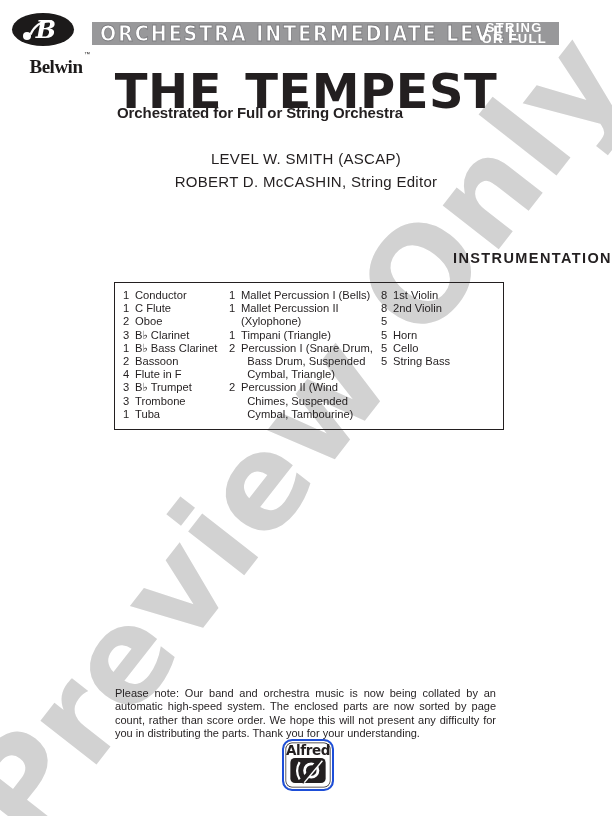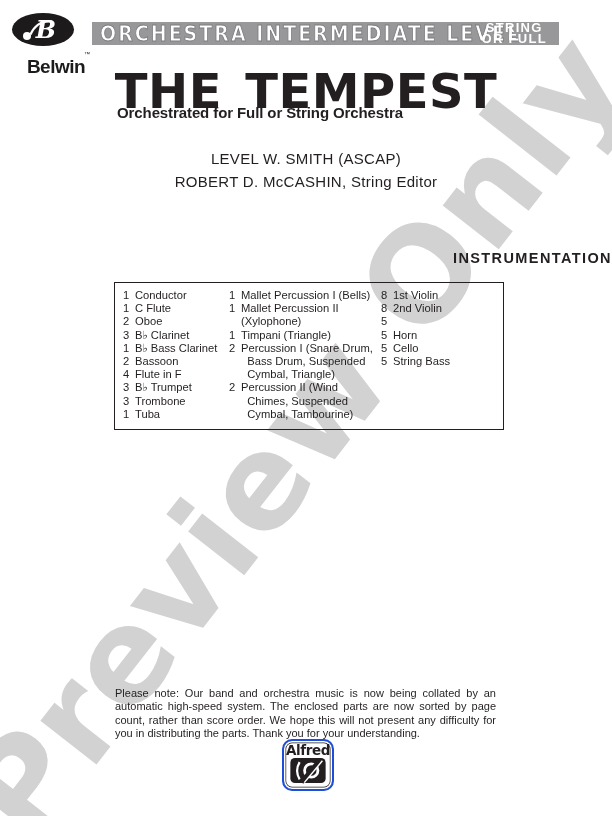--- a/index.html
+++ b/index.html
@@ -14,21 +14,21 @@
     transform:translate(-50%,-50%) rotate(-52deg);
     font-family:"DejaVu Sans",sans-serif;font-weight:bold;
     font-size:130px;letter-spacing:1px;color:#d2d2d2;
     white-space:nowrap;user-select:none;
   }
   .content{position:relative;z-index:2;}
   
   .belwin-logo{position:absolute;left:10px;top:12px;width:84px;}
   .belwin-word{
     position:absolute;left:8px;top:44px;width:76px;text-align:center;
-    font-family:Liberation Sans, sans-serif;font-weight:bold;font-size:19px;
+    font-family:Liberation Serif, serif;font-weight:bold;font-size:19px;
     letter-spacing:-0.5px;color:#1c1a1a;
   }
   .tm{position:absolute;left:74px;top:39px;font-size:6px;color:#1c1a1a;}
   .banner{
     position:absolute;left:92px;top:22px;width:467px;height:23px;
     background:#98989a;
   }
   .banner-label{
     position:absolute;left:8px;top:0;height:23px;line-height:23px;
     font-family:"DejaVu Sans",sans-serif;font-weight:bold;font-size:19px;

